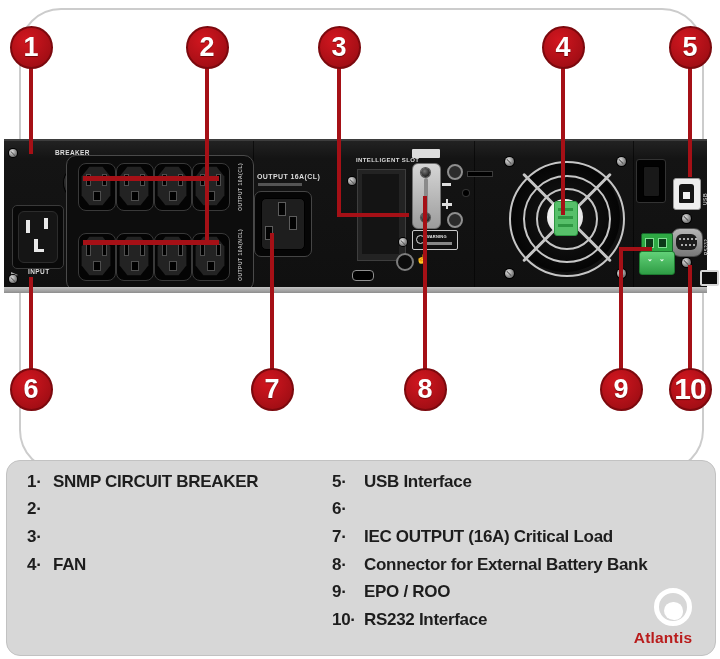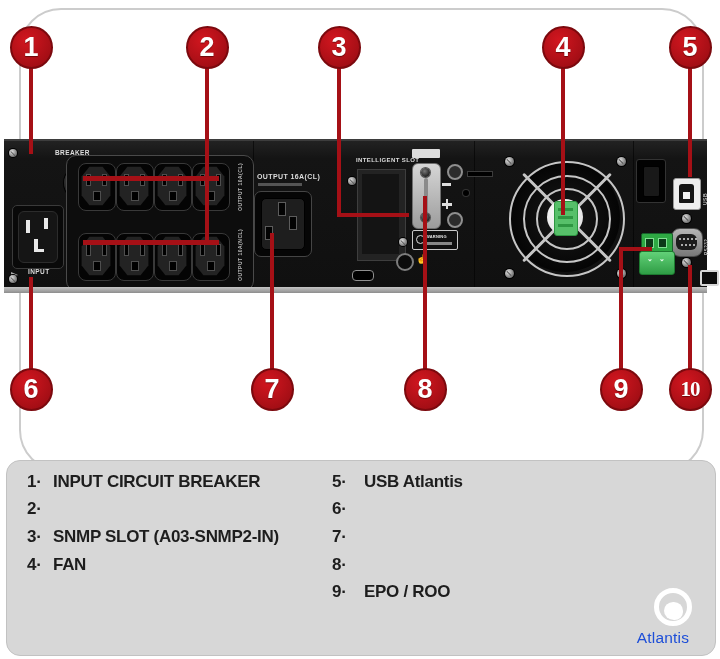--- a/index.html
+++ b/index.html
@@ -104,33 +104,33 @@
   #mini{left:696px;top:129px;width:15px;height:12px;background:#0d0d0d;border:2px solid #d8d8d8;border-radius:2px;}
   #sticker{left:408px;top:8px;width:28px;height:9px;background:#dcdcdc;border-radius:1px;}
 
   
   .line{position:absolute;background:#a51016;z-index:6;}
   .callout{position:absolute;width:43px;height:43px;border-radius:50%;z-index:7;
            background:radial-gradient(circle at 38% 32%,#d2161f,#a30e15 75%);
            border:2px solid #7c090e;box-sizing:border-box;
            color:#fff;font-weight:bold;font-size:27px;display:flex;align-items:center;justify-content:center;
            text-shadow:0 1px 1px rgba(60,0,0,.6);}
-  .callout.wide{font-size:21px;letter-spacing:-1px;font-family:Liberation Serif, serif;}
+  .callout.wide{font-size:30px;letter-spacing:-1px;}
 
   
   #legend{left:6px;top:460px;width:708px;height:194px;background:#d7d7d7;border:1px solid #c2c2c2;border-radius:14px;z-index:5;}
   .lcol{position:absolute;top:7px;}
   #lcolL{left:20px;} #lcolR{left:325px;}
   .lrow{display:flex;align-items:center;height:27.6px;color:#1d1d1d;font-size:17px;font-weight:bold;letter-spacing:-.3px;white-space:nowrap;}
   .lnum{display:inline-block;width:26px;flex:0 0 26px;}
   #lcolR .lnum{width:32px;flex-basis:32px;}
   
   #logoRing{left:654px;top:588px;width:38px;height:38px;border:5px solid #fff;border-radius:50%;box-sizing:border-box;z-index:6;}
   #logoDot{left:664px;top:602px;width:19px;height:18px;background:#fff;border-radius:50% 50% 46% 54%;z-index:6;}
-  #logoText{left:613px;top:629px;width:100px;text-align:center;color:#1d4ed8;font-size:15.5px;font-weight:normal;z-index:6;letter-spacing:.2px;}
+  #logoText{left:613px;top:629px;width:100px;text-align:center;color:#b91c1c;font-size:15.5px;font-weight:bold;z-index:6;letter-spacing:.2px;}
 </style>
 </head>
 <body>
 
 <div id="stage">
 
   <div id="frame" class="abs"></div>
 
   <div id="device" class="abs">
     <div class="seam" style="left:249px;"></div>
@@ -325,51 +325,56 @@
   <div class="callout" style="left:9.5px;top:367.5px;">6</div>
   <div class="callout" style="left:250.5px;top:367.5px;">7</div>
   <div class="callout" style="left:403.5px;top:367.5px;">8</div>
   <div class="callout" style="left:599.5px;top:367.5px;">9</div>
   <div class="callout wide" style="left:668.5px;top:367.5px;">10</div>
 
   <div id="legend" class="abs">
     <div id="lcolL" class="lcol">
       <div class="lrow">
           <span class="lnum">1·</span>
-          <span>INPUT CIRCUIT BREAKER</span>
+          <span>SNMP CIRCUIT BREAKER</span>
         </div>
       <div class="lrow">
           <span class="lnum">2·</span>
         </div>
       <div class="lrow">
           <span class="lnum">3·</span>
-          <span>SNMP SLOT (A03-SNMP2-IN)</span>
         </div>
       <div class="lrow">
           <span class="lnum">4·</span>
           <span>FAN</span>
         </div>
     </div>
     <div id="lcolR" class="lcol">
       <div class="lrow">
           <span class="lnum">5·</span>
-          <span>USB Atlantis</span>
+          <span>USB Interface</span>
         </div>
       <div class="lrow">
           <span class="lnum">6·</span>
         </div>
       <div class="lrow">
           <span class="lnum">7·</span>
+          <span>IEC OUTPUT (16A) Critical Load</span>
         </div>
       <div class="lrow">
           <span class="lnum">8·</span>
+          <span>Connector for External Battery Bank</span>
         </div>
       <div class="lrow">
           <span class="lnum">9·</span>
           <span>EPO / ROO</span>
+        </div>
+      <div class="lrow">
+          <span class="lnum">10·</span>
+          <span>RS232 Interface</span>
         </div>
     </div>
   </div>
 
   <div id="logoRing" class="abs"></div>
   <div id="logoDot" class="abs"></div>
   <div id="logoText" class="abs">Atlantis</div>
 
 </div>
 

